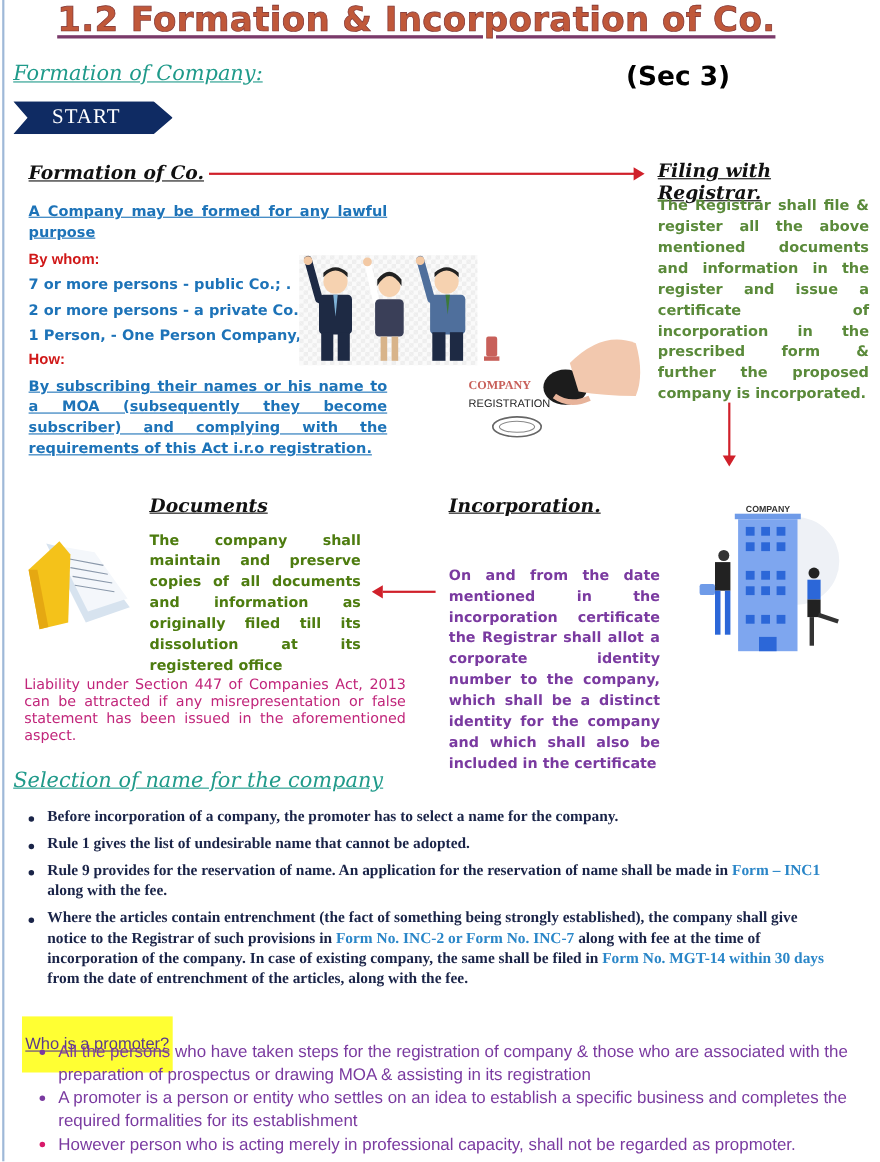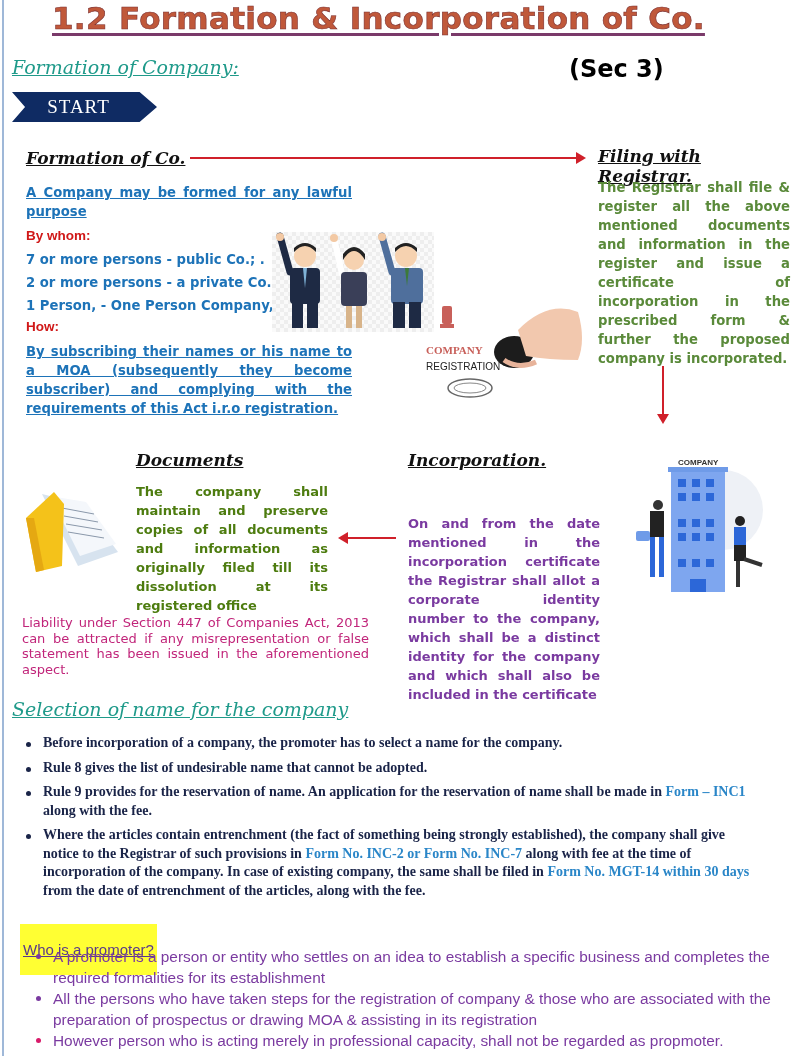--- a/index.html
+++ b/index.html
@@ -193,23 +193,23 @@
       <rect x="106" y="90" width="12" height="16" fill="#222"></rect>
       <rect x="108" y="106" width="4" height="26" fill="#333"></rect>
       <path d="M116 104 L134 110" stroke="#333" stroke-width="4"></path>
     </g>
   </svg>
 </div>
 
 <div class="abs sel-heading">Selection of name for the company</div>
 <ul class="abs bul navy-list">
   <li><span>Before incorporation of a company, the promoter has to select a name for the company.</span></li>
-  <li><span>Rule 8 gives the list of undesirable name that cannot be adopted.</span></li>
+  <li><span>Rule 1 gives the list of undesirable name that cannot be adopted.</span></li>
   <li><span>Rule 9 provides for the reservation of name. An application for the reservation of name shall be made in </span><span class="hl">Form – INC1</span><span> along with the fee.</span></li>
   <li><span>Where the articles contain entrenchment (the fact of something being strongly established), the company shall give notice to the Registrar of such provisions in </span><span class="hl">Form No. INC-2 or Form No. INC-7</span><span> along with fee at the time of incorporation of the company. In case of existing company, the same shall be filed in </span><span class="hl">Form No. MGT-14 within 30 days</span><span> from the date of entrenchment of the articles, along with the fee.</span></li>
 </ul>
 
 <div class="abs promoter-q">Who is a promoter?</div>
 <ul class="abs bul promoter-list">
+  <li>All the persons who have taken steps for the registration of company &amp; those who are associated with the preparation of prospectus or drawing MOA &amp; assisting in its registration</li>
   <li>A promoter is a person or entity who settles on an idea to establish a specific business and completes the required formalities for its establishment</li>
-  <li>All the persons who have taken steps for the registration of company &amp; those who are associated with the preparation of prospectus or drawing MOA &amp; assisting in its registration</li>
   <li class="pink">However person who is acting merely in professional capacity, shall not be regarded as propmoter.</li>
 </ul>
 
 </body></html>

